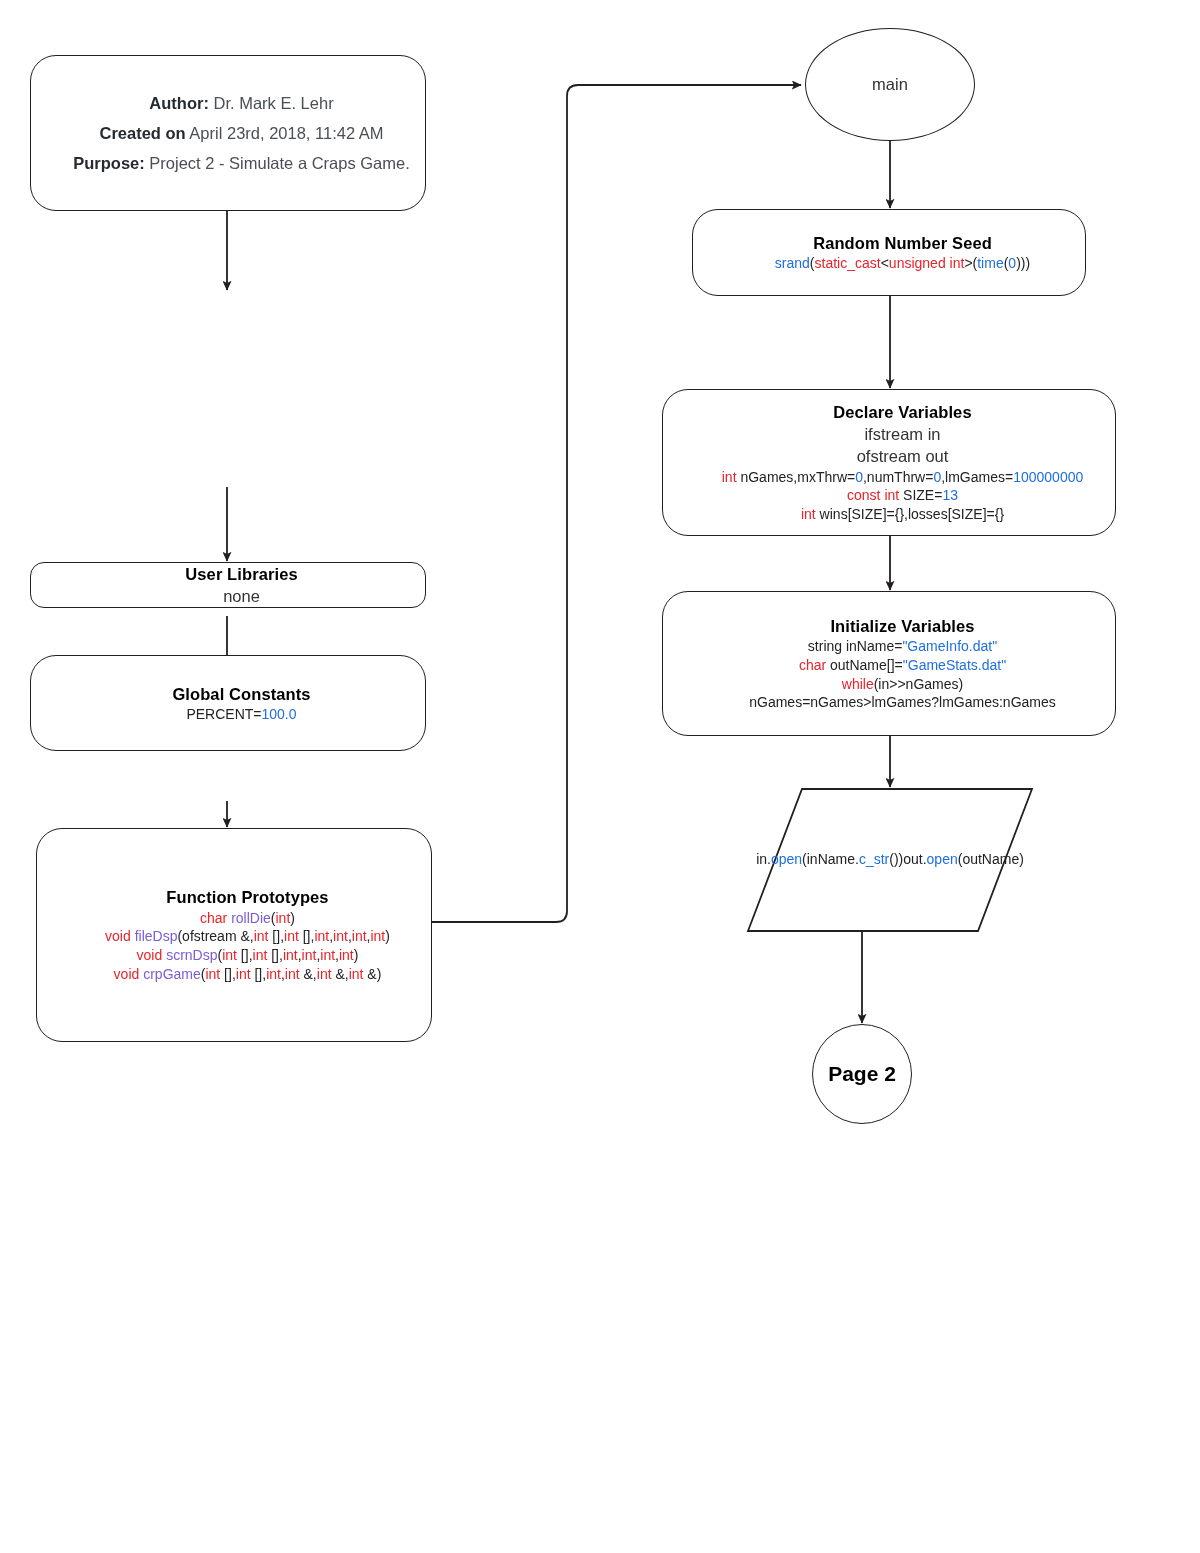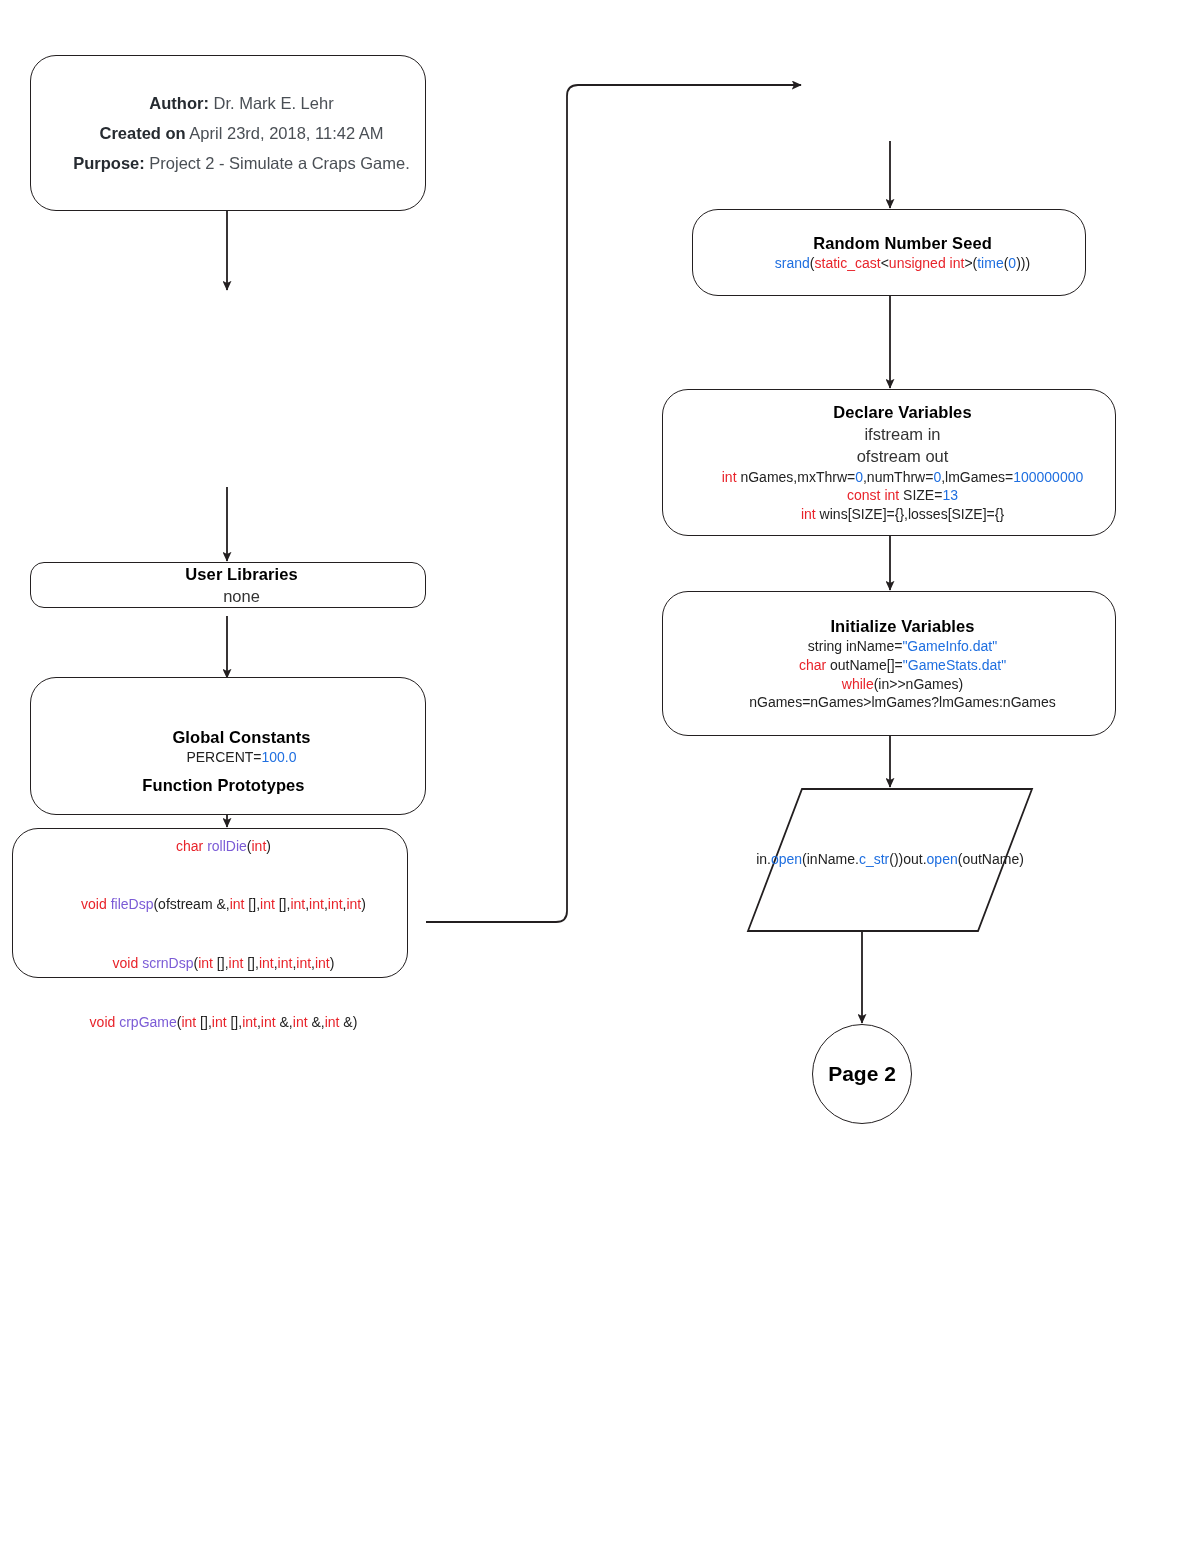--- a/index.html
+++ b/index.html
@@ -165,43 +165,46 @@
       <span>Project 2 - Simulate a Craps Game.</span>
     </div>
   </div>
 
 
   <div class="node rbox" style="left:30px; top:562px; width:396px; height:46px; border-radius:14px;">
     <div class="title">User Libraries</div>
     <div class="line">none</div>
   </div>
 
-  <div class="node rbox" style="left:30px; top:677px; width:396px; height:138px;">
+  <div class="node rbox" style="left:30px; top:655px; width:396px; height:96px;">
     <div class="title">Global Constants</div>
     <div class="code">
       <span class="plain">PERCENT=</span><span class="num">100.0</span>
     </div>
   </div>
 
-  <div class="node rbox" style="left:12px; top:828px; width:396px; height:150px;gap:40px;">
+  <div class="node rbox" style="left:36px; top:828px; width:396px; height:214px;">
     <div class="title">Function Prototypes</div>
     <div class="code">
       <span class="kw">char </span><span class="id">rollDie</span><span class="plain">(</span><span class="kw">int</span><span class="plain">)</span>
     </div>
     <div class="code">
       <span class="kw">void </span><span class="id">fileDsp</span><span class="plain">(ofstream &amp;,<span class="kw">int</span> [],<span class="kw">int</span> [],<span class="kw">int</span>,<span class="kw">int</span>,<span class="kw">int</span>,<span class="kw">int</span>)</span>
     </div>
     <div class="code">
       <span class="kw">void </span><span class="id">scrnDsp</span><span class="plain">(<span class="kw">int</span> [],<span class="kw">int</span> [],<span class="kw">int</span>,<span class="kw">int</span>,<span class="kw">int</span>,<span class="kw">int</span>)</span>
     </div>
     <div class="code">
       <span class="kw">void </span><span class="id">crpGame</span><span class="plain">(<span class="kw">int</span> [],<span class="kw">int</span> [],<span class="kw">int</span>,<span class="kw">int</span> &amp;,<span class="kw">int</span> &amp;,<span class="kw">int</span> &amp;)</span>
     </div>
   </div>
 
+  <div class="node ellipse" style="left:805px; top:28px; width:170px; height:113px;">
+    <div class="ell-label">main</div>
+  </div>
 
   <div class="node rbox" style="left:692px; top:209px; width:394px; height:87px;">
     <div class="title">Random Number Seed</div>
     <div class="code">
       <span class="fn">srand</span><span class="plain">(</span><span class="kw">static_cast</span><span class="plain">&lt;</span><span class="kw">unsigned int</span><span class="plain">&gt;</span><span class="plain">(</span><span class="fn">time</span><span class="plain">(</span><span class="num">0</span><span class="plain">)))</span>
     </div>
   </div>
 
   <div class="node rbox" style="left:662px; top:389px; width:454px; height:147px;">
     <div class="title">Declare Variables</div>

